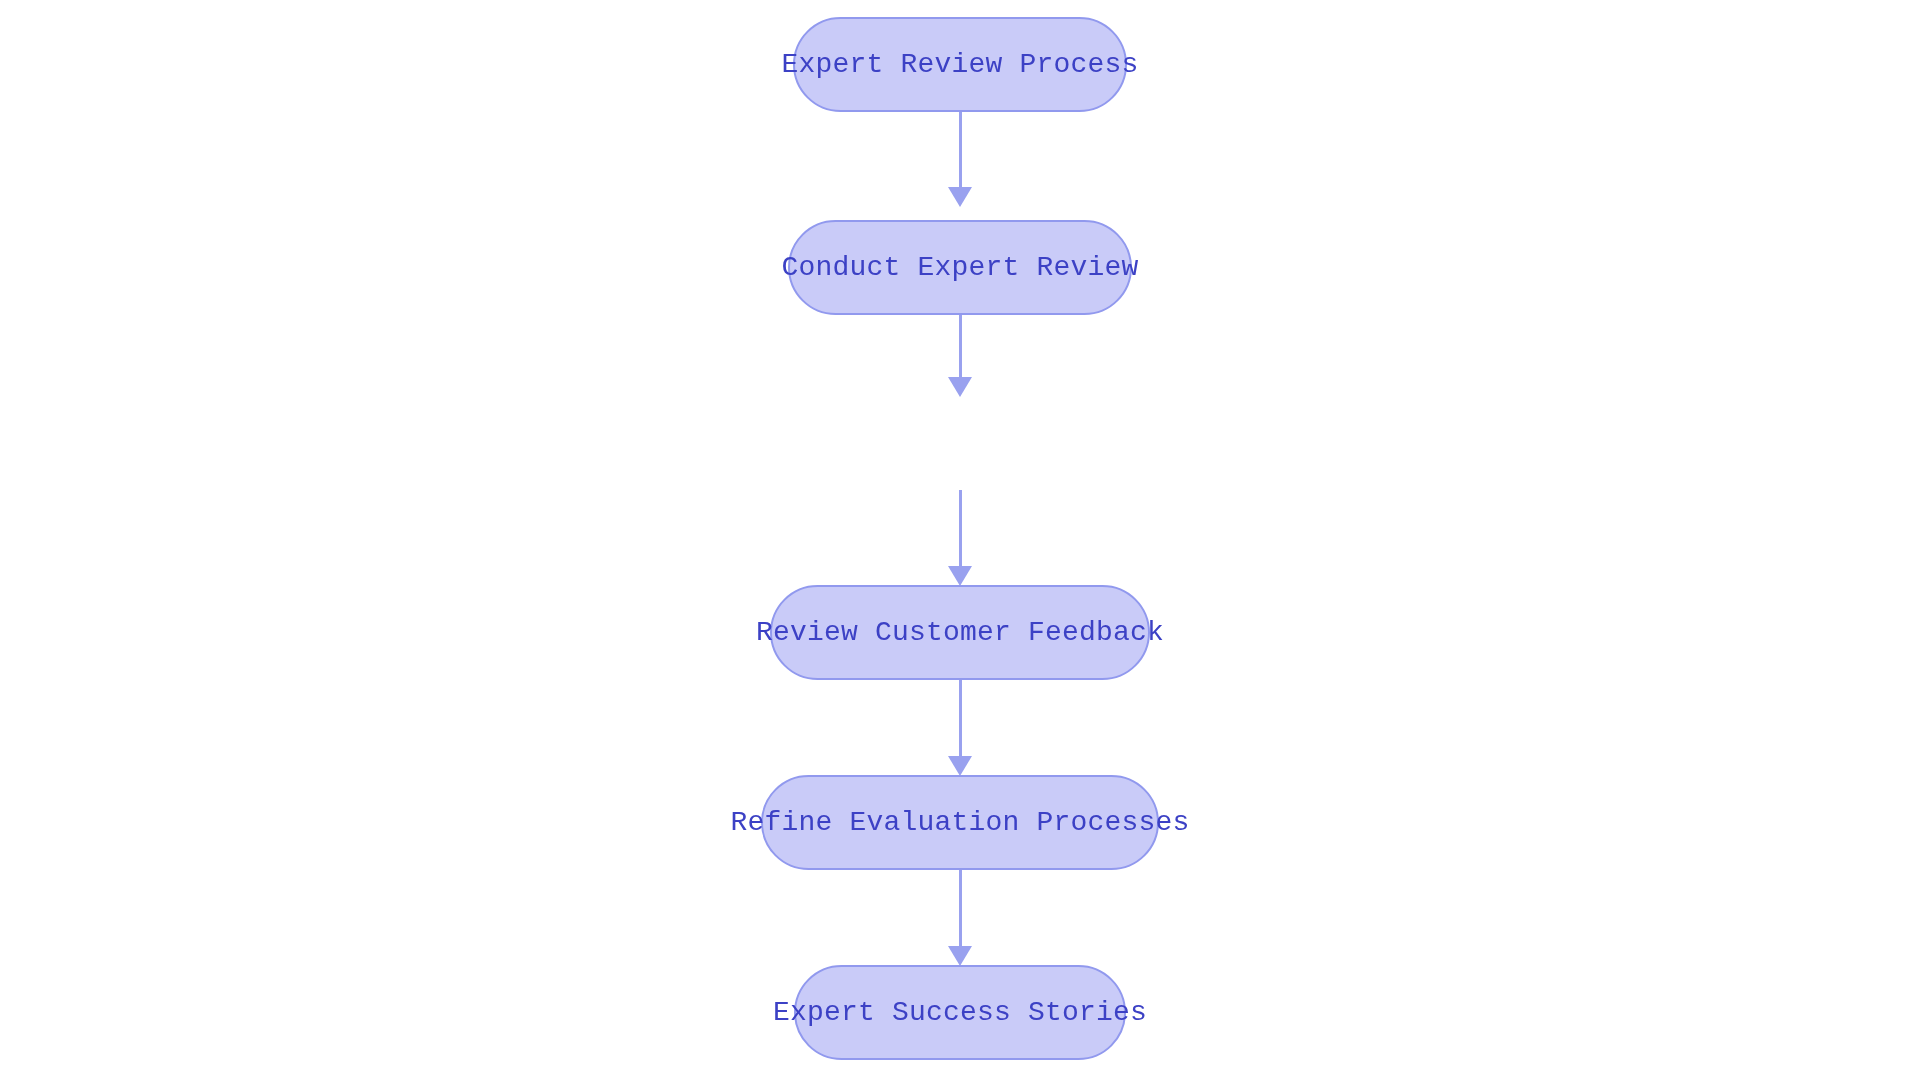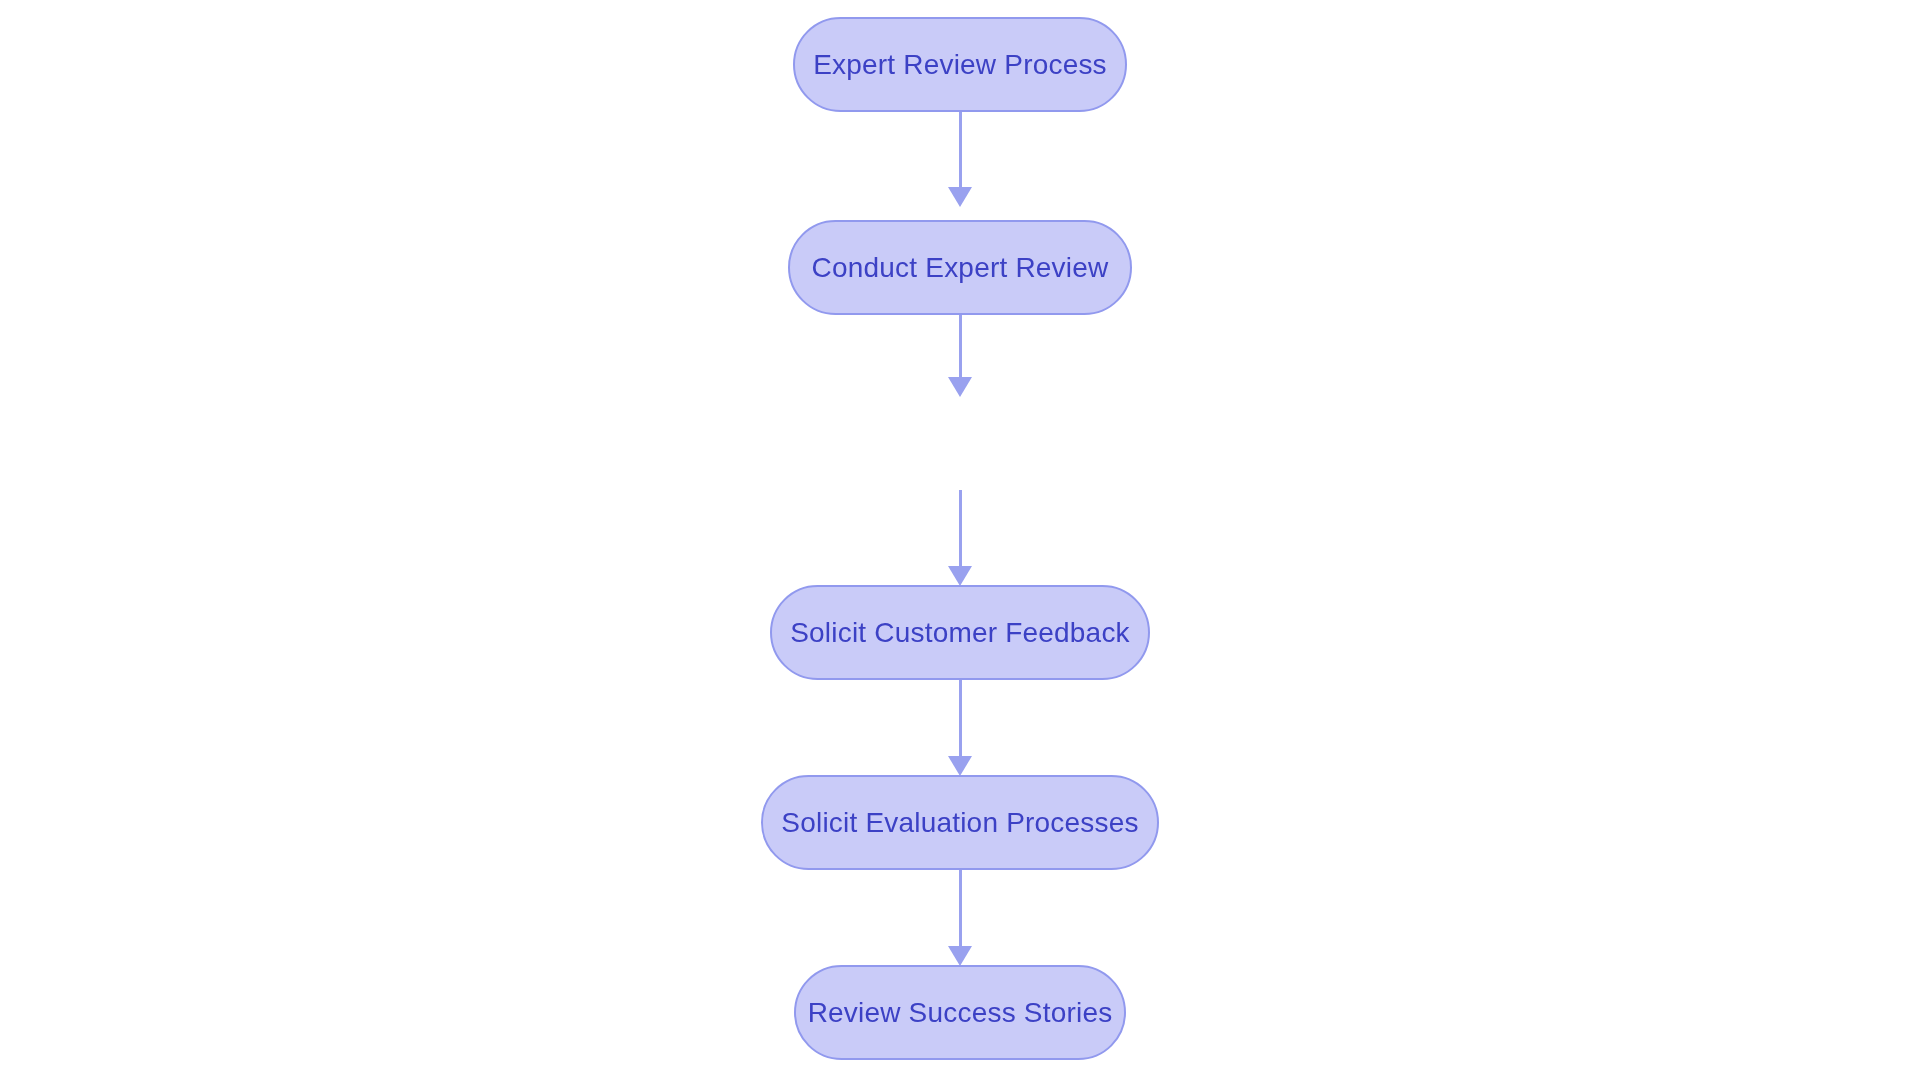--- a/index.html
+++ b/index.html
@@ -15,20 +15,21 @@
     height: 1083px;
     background: var(--background);
     font-family: "Liberation Sans", sans-serif;
     overflow: hidden;
   }
   .canvas {
     position: relative;
     width: 1920px;
     height: 1083px;
     background: var(--background);
+    font-family: Liberation Mono, monospace;
   }
   .node {
     position: absolute;
     left: 50%;
     transform: translateX(-50%);
     height: 95px;
     border-radius: 48px;
     background: var(--node-fill);
     border: 2px solid var(--node-border);
     display: flex;
@@ -99,34 +100,34 @@
     <div class="arrow-head"></div>
   </div>
 
 
   <div class="arrow arrow-3">
     <div class="arrow-line"></div>
     <div class="arrow-head"></div>
   </div>
 
   <div class="node node-4">
-    <span>Solicit Customer Feedback</span>
+    <span>Review Customer Feedback</span>
   </div>
 
   <div class="arrow arrow-4">
     <div class="arrow-line"></div>
     <div class="arrow-head"></div>
   </div>
 
   <div class="node node-5">
-    <span>Solicit Evaluation Processes</span>
+    <span>Refine Evaluation Processes</span>
   </div>
 
   <div class="arrow arrow-5">
     <div class="arrow-line"></div>
     <div class="arrow-head"></div>
   </div>
 
   <div class="node node-6">
-    <span>Review Success Stories</span>
+    <span>Expert Success Stories</span>
   </div>
 
 </div>
 
 </body></html>

